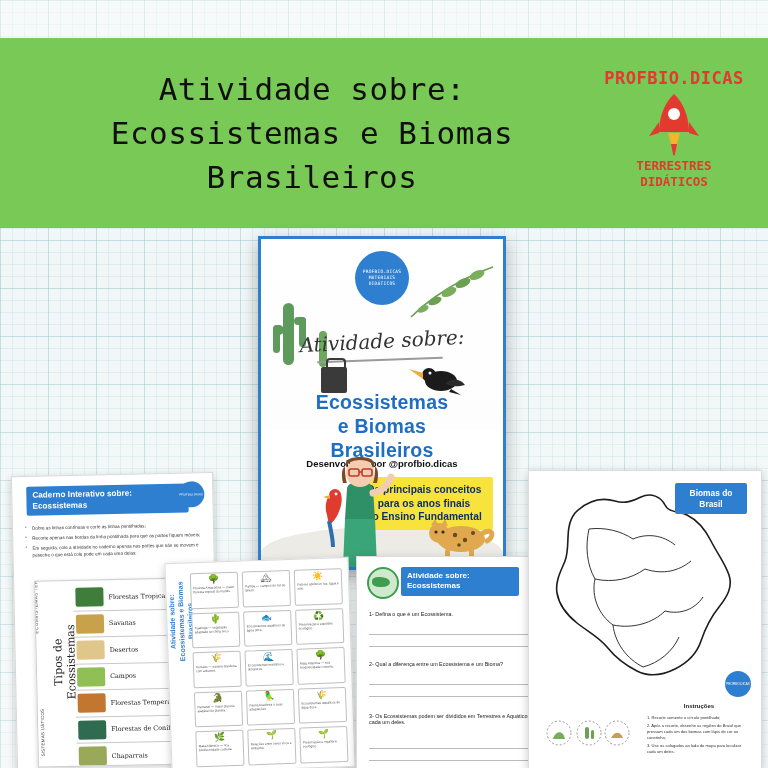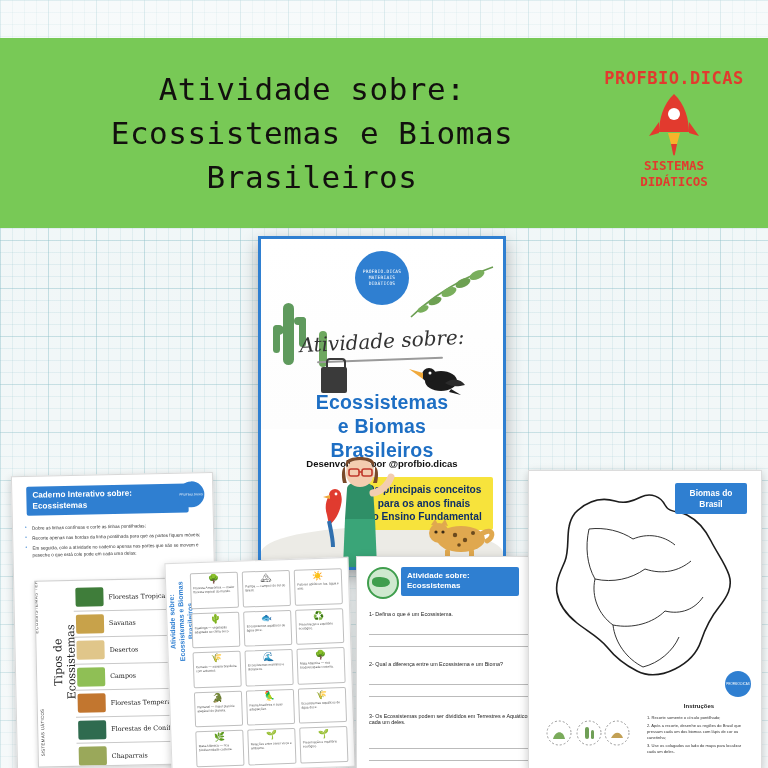--- a/index.html
+++ b/index.html
@@ -609,21 +609,21 @@
     <div class="banner-logo">
       <div class="logo-top">PROFBIO.DICAS</div>
       <svg class="logo-rocket" viewBox="0 0 56 66">
         <path d="M28 2 C39 12 43 28 43 40 L13 40 C13 28 17 12 28 2 Z" fill="#e23a2e"></path>
         <circle cx="28" cy="22" r="6" fill="#ffffff"></circle>
         <path d="M13 30 L3 44 L13 41 Z" fill="#e23a2e"></path>
         <path d="M43 30 L53 44 L43 41 Z" fill="#e23a2e"></path>
         <path d="M22 41 L34 41 L31 52 C30 56 26 56 25 52 Z" fill="#f7b32b"></path>
         <path d="M25 52 L31 52 L29 62 C28.5 64 27.5 64 27 62 Z" fill="#e23a2e"></path>
       </svg>
-      <div class="logo-bottom">SISTEMAS
+      <div class="logo-bottom">TERRESTRES
 DIDÁTICOS</div>
     </div>
   </div>
 
   <div class="sheet" id="cover">
     <div class="cover-inner">
       <div class="cover-sky"></div>
       <div class="cover-ground"></div>
 
       <div class="cactus" style="left:22px; top:64px; width:11px; height:62px;"></div>

